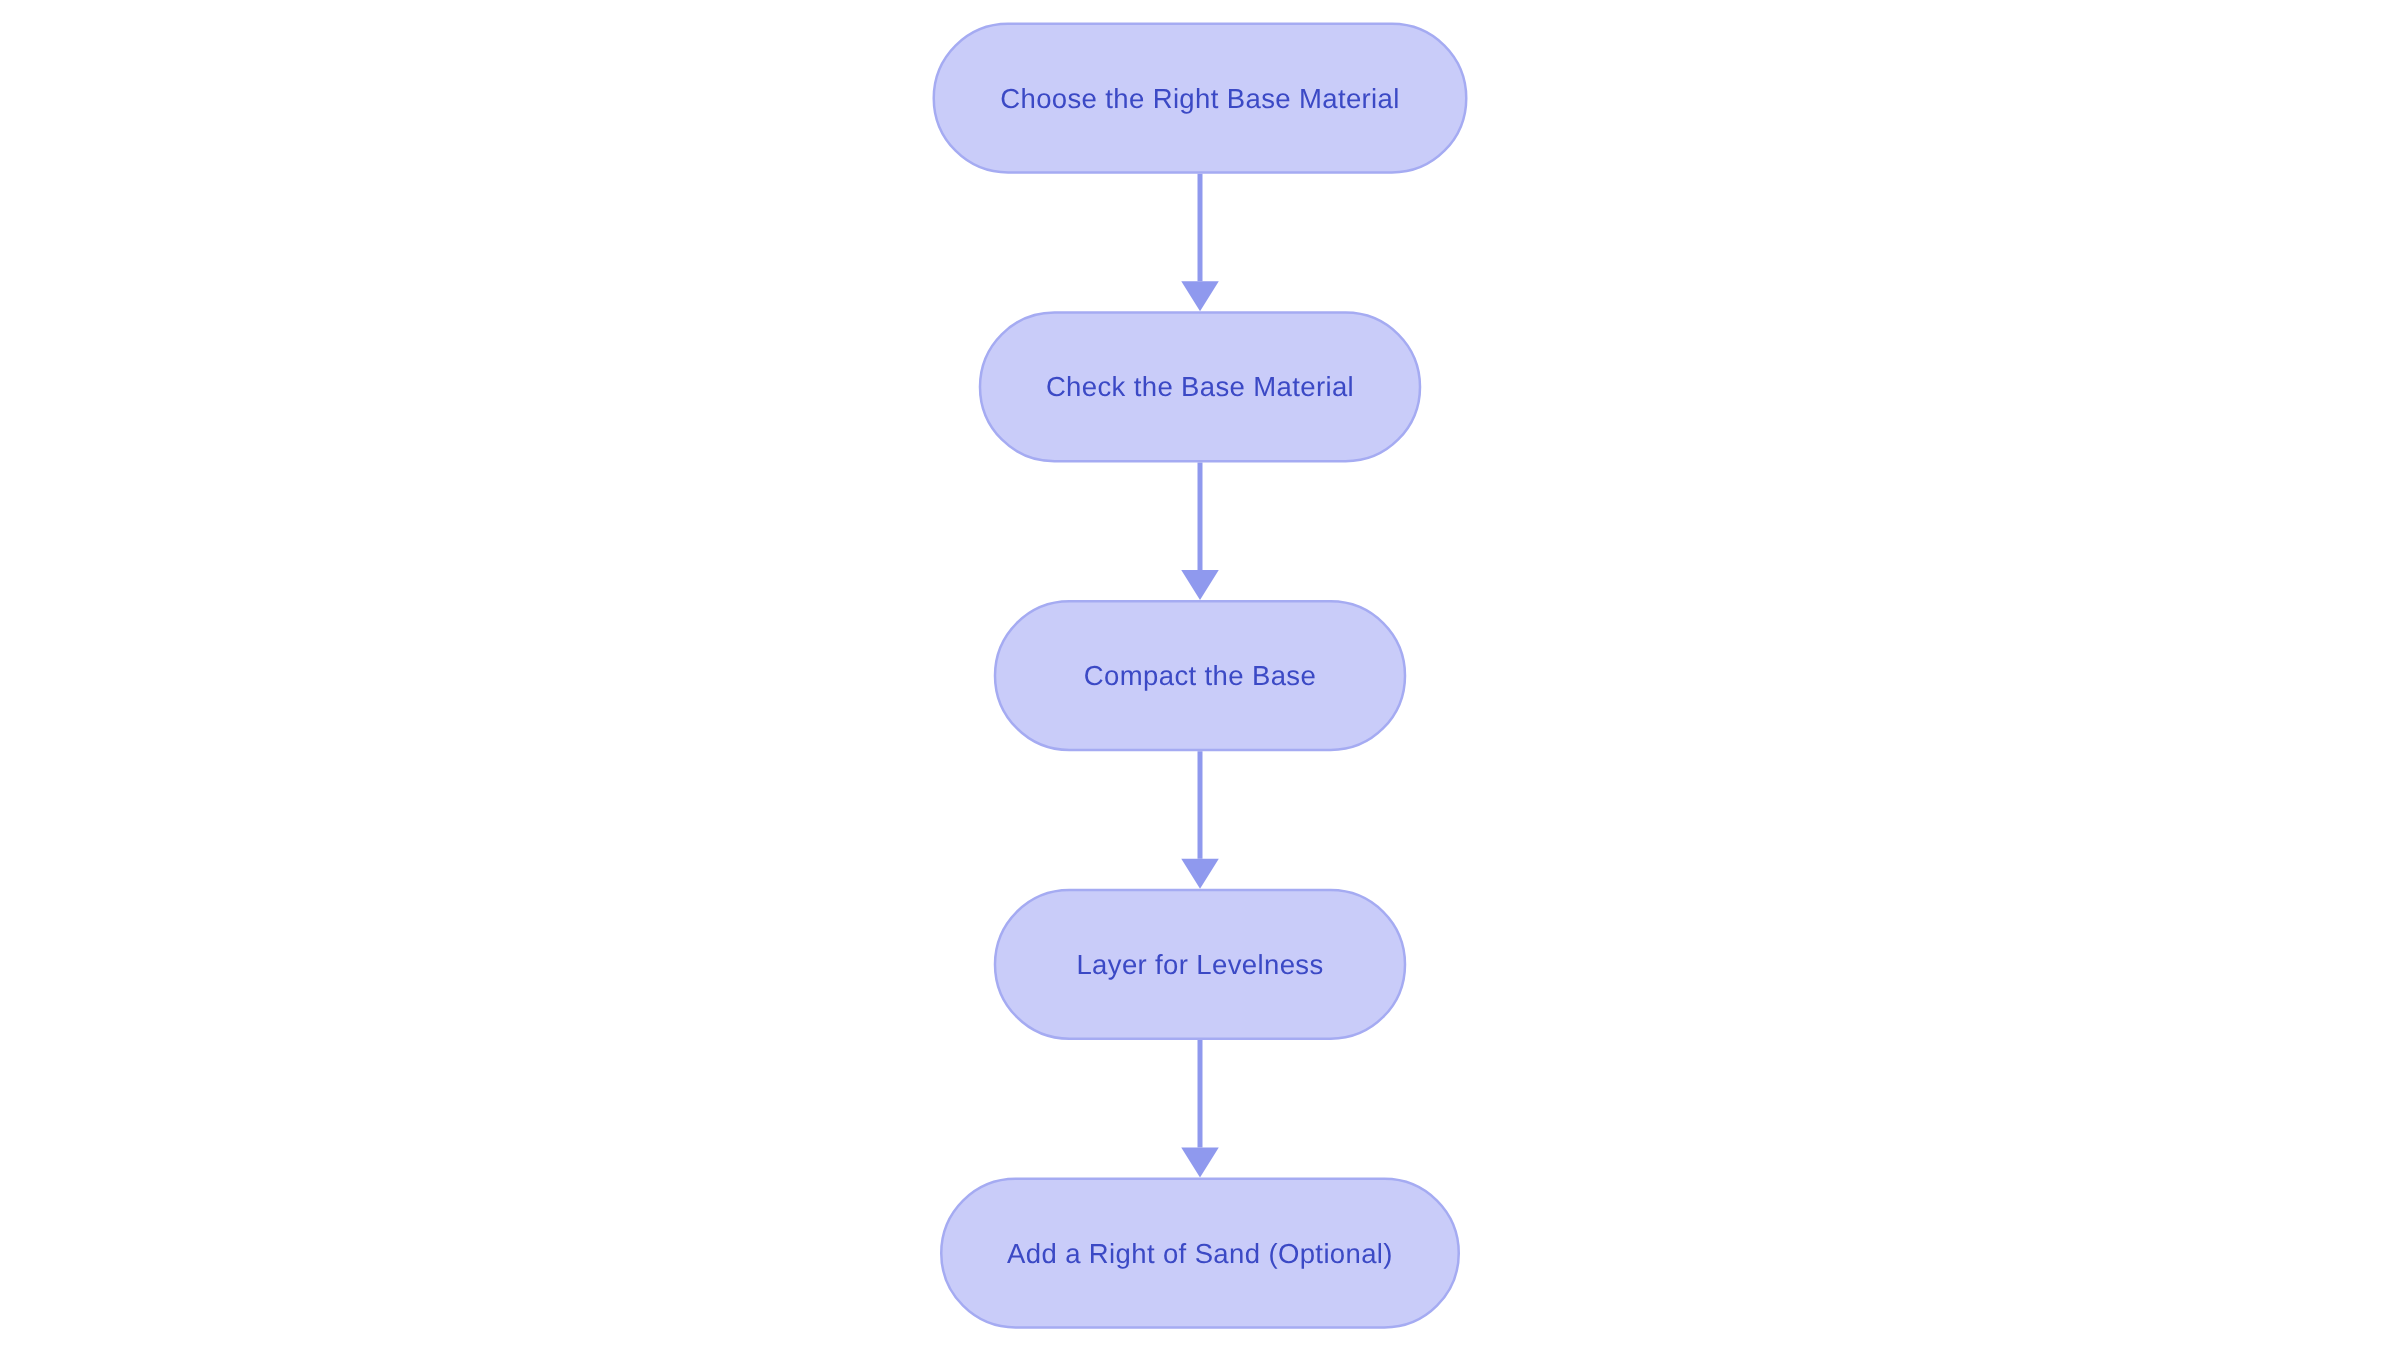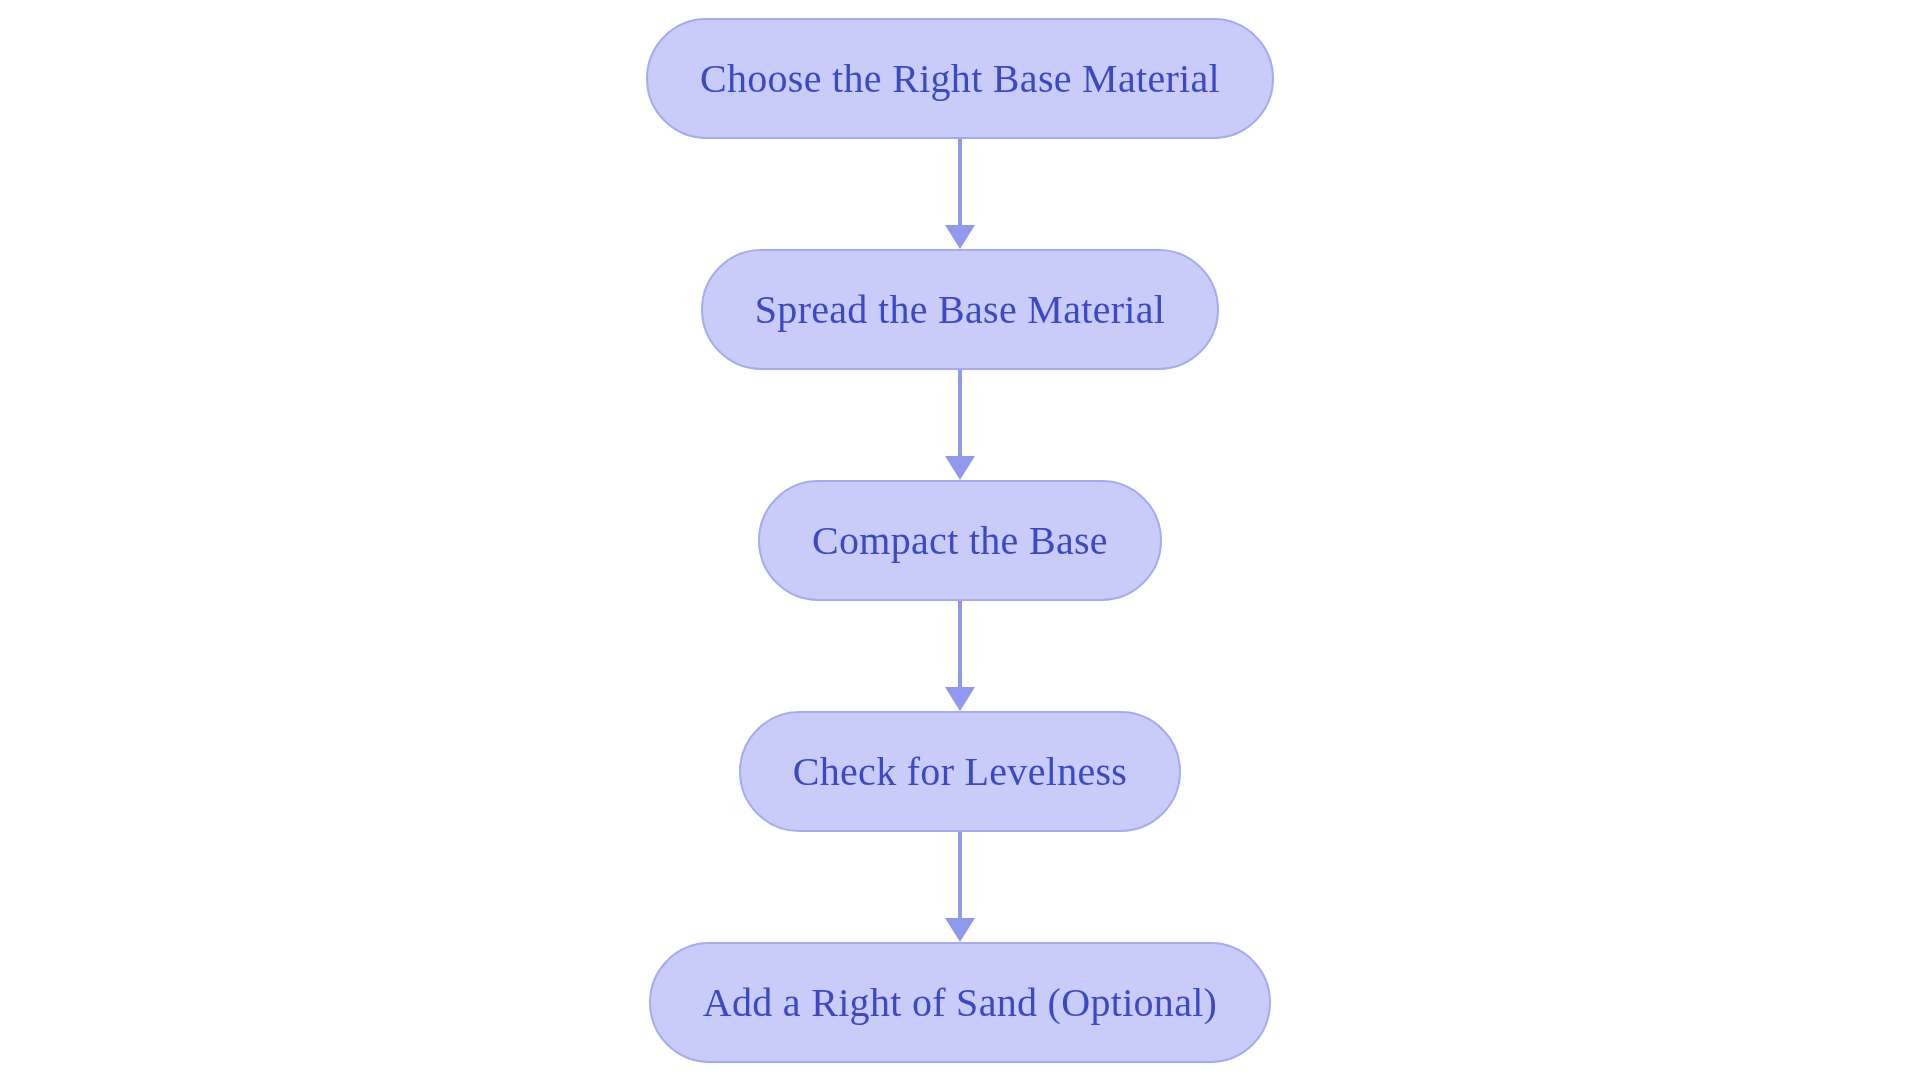--- a/index.html
+++ b/index.html
@@ -26,28 +26,27 @@
     align-items: center;
   }
   .node {
     height: 121px;
     min-width: 330px;
     padding: 0 52px;
     border-radius: 61px;
     background: var(--node-fill);
     border: 2px solid var(--node-border);
     color: var(--node-text);
-    font-size: 40px;
+    font-size: 22px;
     letter-spacing: 0.3px;
     display: flex;
     align-items: center;
     justify-content: center;
     white-space: nowrap;
     flex: 0 0 auto;
-    font-family: Liberation Serif, serif;
   }
   .edge {
     height: 110px;
     display: flex;
     flex-direction: column;
     align-items: center;
     flex: 0 0 auto;
   }
   .edge .line {
     width: 4px;
@@ -67,35 +66,35 @@
 
 <div class="canvas">
 
   <div class="node">Choose the Right Base Material</div>
 
   <div class="edge">
     <div class="line"></div>
     <div class="head"></div>
   </div>
 
-  <div class="node">Spread the Base Material</div>
+  <div class="node">Check the Base Material</div>
 
   <div class="edge">
     <div class="line"></div>
     <div class="head"></div>
   </div>
 
   <div class="node">Compact the Base</div>
 
   <div class="edge">
     <div class="line"></div>
     <div class="head"></div>
   </div>
 
-  <div class="node">Check for Levelness</div>
+  <div class="node">Layer for Levelness</div>
 
   <div class="edge">
     <div class="line"></div>
     <div class="head"></div>
   </div>
 
   <div class="node">Add a Right of Sand (Optional)</div>
 
 </div>
 

